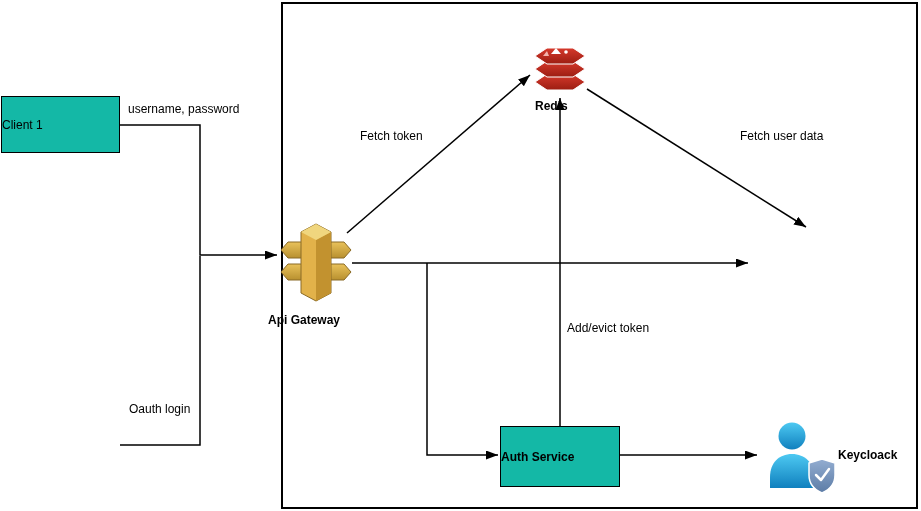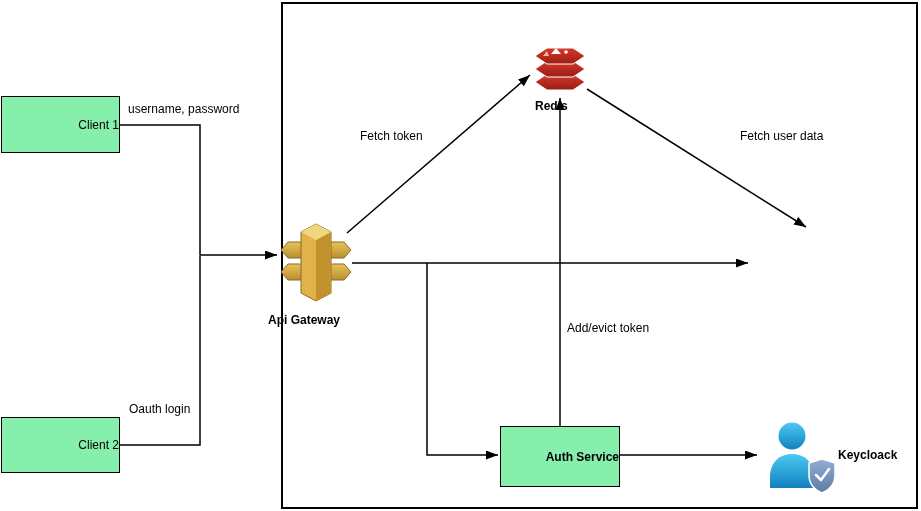--- a/index.html
+++ b/index.html
@@ -22,25 +22,25 @@
     top: 0;
   }
   .edge {
     fill: none;
     stroke: #000000;
     stroke-width: 1.5;
   }
   .node {
     position: absolute;
     box-sizing: border-box;
-    background: #86efac;
+    background: #14b8a6;
     border: 1.5px solid #000000;
     display: flex;
     align-items: center;
-    justify-content: flex-end;
+    justify-content: flex-start;
     font-size: 12px;
     text-align: center;
   }
   .node.bold { font-weight: bold; }
   .lbl {
     position: absolute;
     font-size: 12px;
     white-space: nowrap;
     line-height: 14px;
   }
@@ -108,23 +108,20 @@
       <path d="M 770 488 L 770 477 C 770 463 779 454 792 454 C 805 454 814 463 814 477 L 814 488 Z" fill="url(#personG)"></path>
       <path d="M 809 463 L 822 459 L 835 463 L 835 475 C 835 484 829 490 822 493 C 815 490 809 484 809 475 Z" fill="url(#shieldG)" stroke="#FFFFFF" stroke-width="1.5"></path>
       <path d="M 816 475 L 821 480 L 829 469" fill="none" stroke="#FFFFFF" stroke-width="2.5" stroke-linecap="round" stroke-linejoin="round"></path>
     </g>
   </svg>
 
   <div class="node" style="left:1px; top:96px; width:119px; height:57px;">
     <span>Client 1</span>
   </div>
 
-  <div class="node" style="left:1px; top:417px; width:119px; height:56px;">
-    <span>Client 2</span>
-  </div>
 
 
   <div class="node bold" style="left:500px; top:426px; width:120px; height:61px;">
     <span>Auth Service</span>
   </div>
 
   <div class="lbl bold center" style="left:268px; top:313px; width:120px;">Api Gateway</div>
   <div class="lbl bold center" style="left:535px; top:99px; width:50px;">Redis</div>
   <div class="lbl bold" style="left:838px; top:448px;">Keycloack</div>
 

